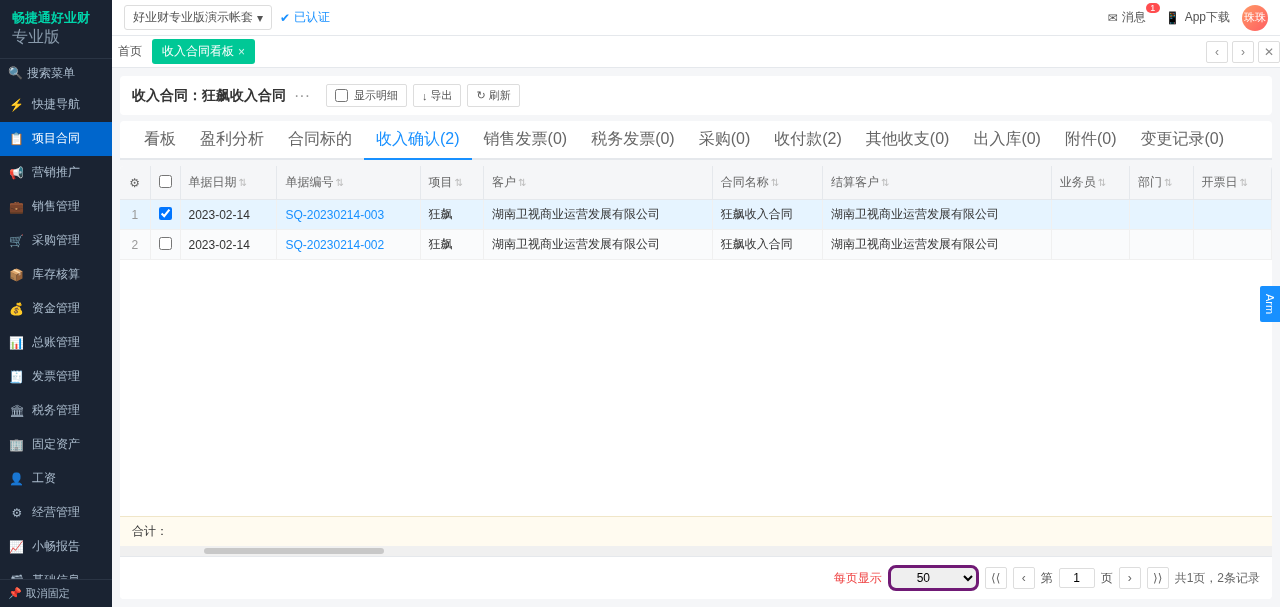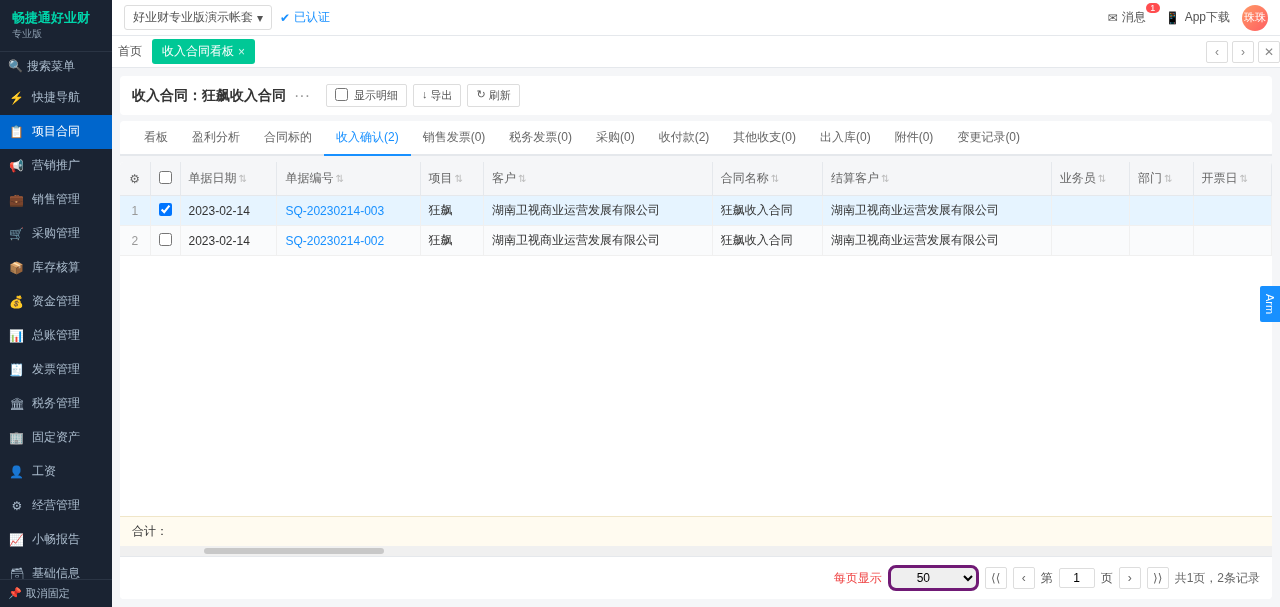--- a/index.html
+++ b/index.html
@@ -2,21 +2,21 @@
 <html><head>
   <meta charset="utf-8">
   <style>
     * { box-sizing: border-box; margin: 0; padding: 0; }
     body { font-family: "Microsoft YaHei", Arial, sans-serif; font-size: 12px; background: #f0f2f5; color: #333; display: flex; height: 607px; overflow: hidden; }
 
     
     .sidebar { width: 112px; background: #1a2332; display: flex; flex-direction: column; height: 100%; flex-shrink: 0; }
     .sidebar-logo { padding: 10px 12px; border-bottom: 1px solid #2a3444; }
     .sidebar-logo-text { color: #00d4aa; font-size: 13px; font-weight: bold; line-height: 1.3; }
-    .sidebar-logo-sub { color: #8899aa; font-size: 10px; }
+    .sidebar-logo-sub { color: #8899aa; font-size: 16px; }
     .sidebar-search { display: flex; align-items: center; padding: 6px 8px; color: #aabbcc; cursor: pointer; gap: 4px; }
     .sidebar-nav-item { display: flex; align-items: center; padding: 8px 8px; color: #aabbcc; cursor: pointer; gap: 6px; font-size: 12px; }
     .sidebar-nav-item.active { background: #0066cc; color: #fff; }
     .sidebar-icon { width: 18px; height: 18px; display: flex; align-items: center; justify-content: center; flex-shrink: 0; }
     .sidebar-bottom { margin-top: auto; border-top: 1px solid #2a3444; padding: 6px 8px; color: #aabbcc; font-size: 11px; display: flex; align-items: center; gap: 4px; cursor: pointer; }
 
     
     .main { flex: 1; display: flex; flex-direction: column; overflow: hidden; }
 
     
@@ -44,26 +44,26 @@
     .contract-title { font-size: 14px; font-weight: bold; color: #333; }
     .contract-more { color: #999; cursor: pointer; font-size: 16px; }
     .status-tags { display: flex; gap: 4px; margin-left: auto; }
     .status-tag { padding: 2px 8px; border-radius: 2px; font-size: 11px; border: 1px solid #ddd; cursor: pointer; color: #666; }
     .status-tag.incomplete { background: #fff; }
     .status-tag.unopened { background: #fff; }
     .status-tag.partial { background: #ff9900; color: #fff; border-color: #ff9900; }
     .status-tag.confirmed { background: #fff; border-color: #1890ff; color: #1890ff; }
     .status-tag.effective { background: #fff; }
     .header-actions { display: flex; gap: 6px; margin-left: 8px; }
-    .header-action-btn { padding: 3px 8px; border: 1px solid #ddd; border-radius: 2px; cursor: pointer; color: #555; font-size: 11px; display: flex; align-items: flex-start; gap: 3px; background: #fff; }
+    .header-action-btn { padding: 3px 8px; border: 1px solid #ddd; border-radius: 2px; cursor: pointer; color: #555; font-size: 11px; display: flex; align-items: center; gap: 3px; background: #fff; }
 
     
     .subtabs { background: #fff; border-radius: 4px; flex-shrink: 0; }
     .subtabs-list { display: flex; border-bottom: 2px solid #e5e8ec; padding: 0 12px; }
-    .subtab { padding: 8px 12px; font-size: 12px; color: #666; cursor: pointer; border-bottom: 2px solid transparent; margin-bottom: -2px; white-space: nowrap; }
+    .subtab { padding: 8px 12px; font-size: 16px; color: #666; cursor: pointer; border-bottom: 2px solid transparent; margin-bottom: -2px; white-space: nowrap; }
     .subtab.active { color: #1890ff; border-bottom-color: #1890ff; font-weight: 500; }
 
     
     .table-container { flex: 1; background: #fff; border-radius: 4px; overflow: hidden; display: flex; flex-direction: column; }
     .table-wrapper { flex: 1; overflow: auto; }
     table { width: 100%; border-collapse: collapse; font-size: 12px; }
     thead tr { background: #f5f6f8; }
     thead th { padding: 8px 8px; border-bottom: 1px solid #e5e8ec; border-right: 1px solid #e5e8ec; color: #666; font-weight: normal; white-space: nowrap; text-align: left; }
     tbody tr { background: #fff; }
     tbody tr:nth-child(even) { background: #fafbfc; }

